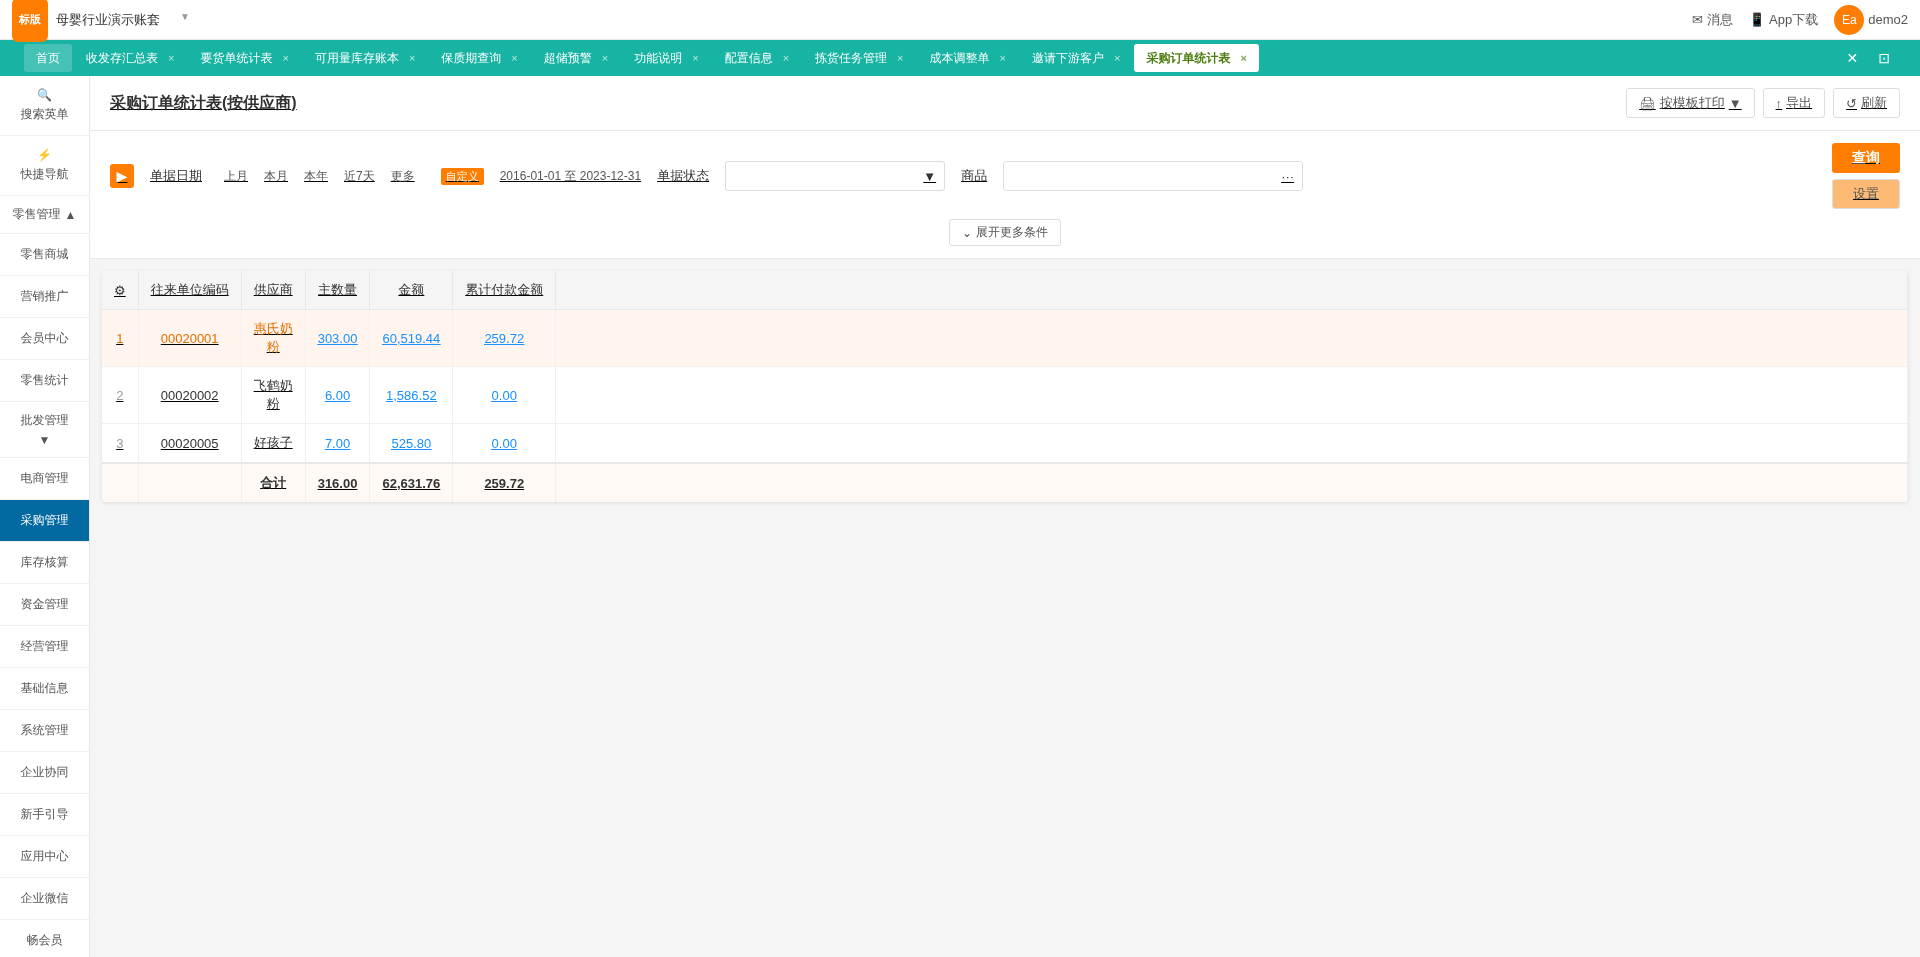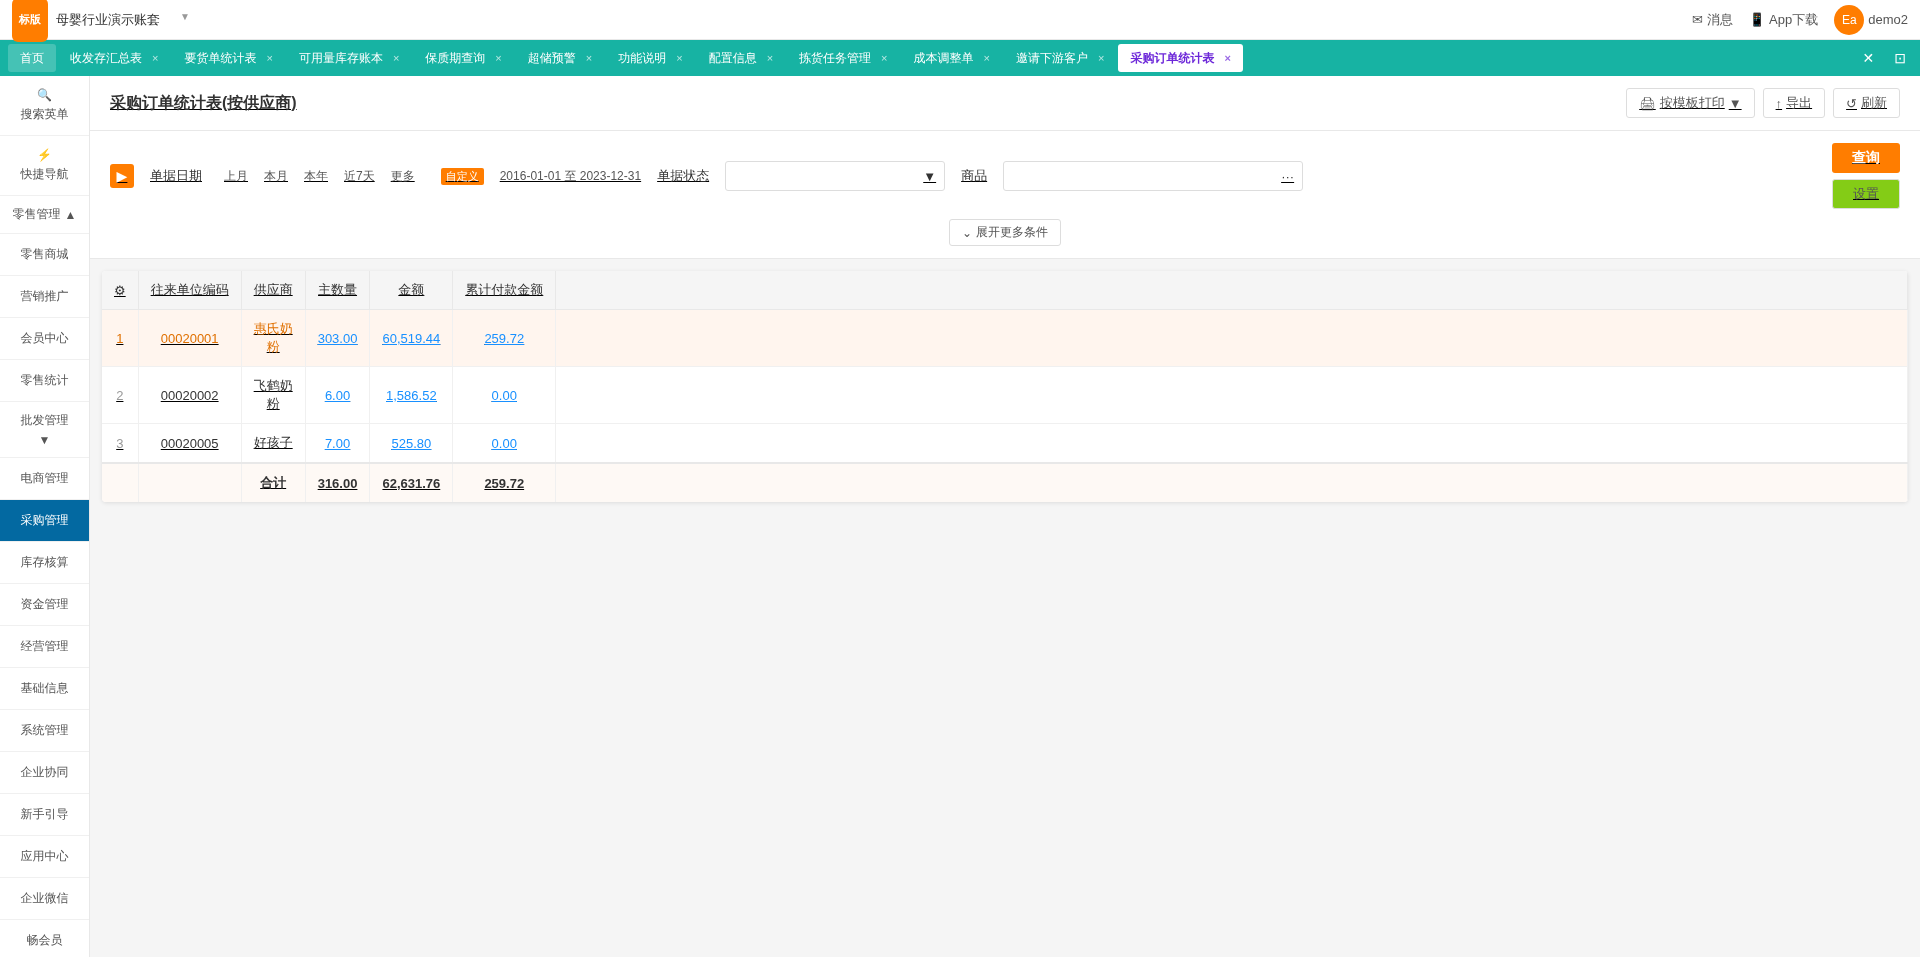--- a/index.html
+++ b/index.html
@@ -9,24 +9,24 @@
     .top-bar { height: 40px; background: #fff; display: flex; align-items: center; padding: 0 12px; border-bottom: 1px solid #e8e8e8; justify-content: space-between; }
     .logo-area { display: flex; align-items: center; gap: 8px; }
     .logo-icon { width: 36px; height: 44px; background: #ff7d00; border-radius: 6px; display: flex; align-items: center; justify-content: center; color: #fff; font-size: 11px; font-weight: bold; }
     .workspace-selector { display: flex; align-items: flex-start; gap: 20px; color: #333; font-size: 13px; cursor: pointer; }
     .workspace-selector .arrow { color: #999; font-size: 10px; }
     .top-right { display: flex; align-items: center; gap: 16px; }
     .top-right-item { display: flex; align-items: center; gap: 4px; color: #555; font-size: 13px; cursor: pointer; }
     .user-avatar { width: 30px; height: 30px; background: #ff7d00; border-radius: 50%; display: flex; align-items: center; justify-content: center; color: #fff; font-size: 12px; }
 
     
-    .nav-tabs { height: 36px; background: #17b3a3; display: flex; align-items: center; padding: 0 8px; gap: 2px; overflow: hidden; }
+    .nav-tabs { height: 36px; background: #17b3a3; display: flex; align-items: center; padding: 0 24px; gap: 2px; overflow: hidden; }
     .nav-tab { height: 28px; padding: 0 12px; display: flex; align-items: center; gap: 6px; color: #fff; font-size: 12px; cursor: pointer; border-radius: 3px; white-space: nowrap; }
     .nav-tab.home { background: rgba(255,255,255,0.2); }
-    .nav-tab.active { background: #fff; color: #6d28d9; font-weight: bold; }
+    .nav-tab.active { background: #fff; color: #4d7c0f; font-weight: bold; }
     .nav-tab .close-x { margin-left: 4px; opacity: 0.7; font-size: 11px; }
     .nav-tabs-right { margin-left: auto; display: flex; align-items: center; gap: 8px; }
     .nav-tabs-right .icon-btn { color: #fff; font-size: 14px; cursor: pointer; padding: 2px 6px; }
 
     
     .main-layout { display: flex; height: calc(957px - 76px); }
 
     
     .sidebar { width: 90px; background: #fff; border-right: 1px solid #e8e8e8; display: flex; flex-direction: column; overflow-y: auto; }
     .sidebar-item { padding: 12px 6px; text-align: center; cursor: pointer; color: #555; font-size: 12px; border-bottom: 1px solid #f0f0f0; display: flex; flex-direction: column; align-items: center; gap: 4px; }
@@ -48,21 +48,21 @@
     .filter-row { display: flex; align-items: center; gap: 16px; flex-wrap: wrap; }
     .filter-toggle-btn { width: 24px; height: 24px; background: #ff7d00; color: #fff; border: none; border-radius: 3px; cursor: pointer; font-size: 14px; display: flex; align-items: center; justify-content: center; }
     .filter-label { color: #333; font-size: 13px; white-space: nowrap; }
     .date-shortcuts { display: flex; gap: 4px; }
     .date-shortcut { color: #555; font-size: 12px; cursor: pointer; padding: 2px 6px; }
     .date-range { color: #555; font-size: 12px; }
     .tag-custom { background: #ff7d00; color: #fff; font-size: 11px; padding: 1px 5px; border-radius: 2px; margin-left: 4px; }
     .filter-select { height: 30px; border: 1px solid #ddd; border-radius: 3px; padding: 0 8px; font-size: 13px; color: #333; min-width: 200px; display: flex; align-items: center; justify-content: space-between; cursor: pointer; }
     .filter-input { height: 30px; border: 1px solid #ddd; border-radius: 3px; padding: 0 8px; font-size: 13px; color: #333; min-width: 200px; display: flex; align-items: center; justify-content: space-between; cursor: pointer; }
     .btn-query { background: #ff7d00; color: #fff; border: none; border-radius: 3px; padding: 6px 20px; font-size: 14px; cursor: pointer; font-weight: bold; }
-    .btn-settings { background: #84cc16; color: #555; border: 1px solid #ddd; border-radius: 3px; padding: 5px 20px; font-size: 13px; cursor: pointer; }
+    .btn-settings { background: #fdba74; color: #555; border: 1px solid #ddd; border-radius: 3px; padding: 5px 20px; font-size: 13px; cursor: pointer; }
     .filter-actions { display: flex; flex-direction: column; gap: 6px; margin-left: auto; }
     .expand-more { text-align: center; margin-top: 10px; }
     .expand-btn { color: #555; font-size: 12px; cursor: pointer; display: inline-flex; align-items: center; gap: 4px; padding: 4px 12px; border: 1px solid #ddd; border-radius: 3px; background: #fff; }
 
     
     .table-area { background: #fff; margin: 12px; border-radius: 4px; overflow: hidden; box-shadow: 0 1px 4px rgba(0,0,0,0.1); }
     table { width: 100%; border-collapse: collapse; }
     thead th { background: #f5f5f5; border-bottom: 1px solid #e8e8e8; border-right: 1px solid #e8e8e8; padding: 10px 12px; text-align: center; color: #333; font-size: 13px; font-weight: normal; white-space: nowrap; }
     thead th:first-child { width: 40px; }
     tbody td { padding: 10px 12px; border-bottom: 1px solid #f0f0f0; border-right: 1px solid #f0f0f0; text-align: center; color: #333; font-size: 13px; }

